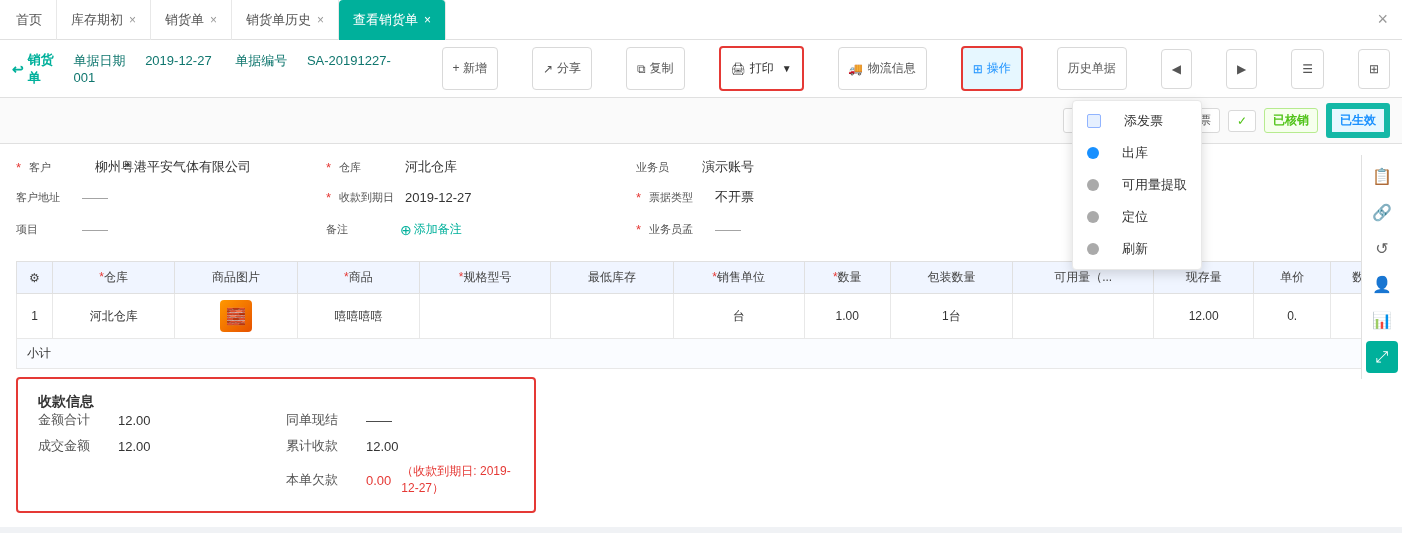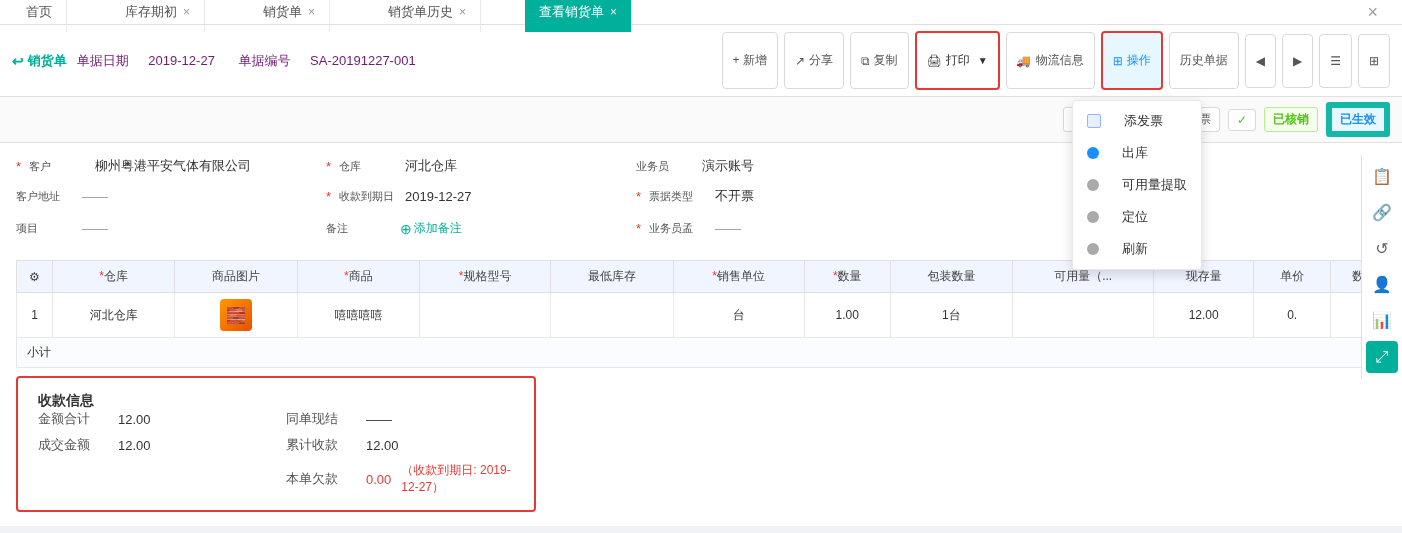--- a/index.html
+++ b/index.html
@@ -1,23 +1,22 @@
 <!DOCTYPE html>
 <html><head>
   <meta charset="utf-8">
   <style>
     * { box-sizing: border-box; margin: 0; padding: 0; }
     body { font-family: "Microsoft YaHei", "PingFang SC", sans-serif; font-size: 13px; background: #f0f2f5; color: #333; }
 
     
     .tab-bar {
       display: flex; align-items: center; background: #fff;
-      border-bottom: 1px solid #e0e0e0; height: 25px; padding: 0 12px;
+      border-bottom: 1px solid #e0e0e0; height: 40px; padding: 0 2px;
       position: relative;
-      gap: 44px;
     }
     .tab-item {
       display: flex; align-items: center; padding: 0 14px; height: 40px;
       cursor: pointer; font-size: 13px; color: #555; border-right: 1px solid #e8e8e8;
       white-space: nowrap;
     }
     .tab-item.active {
       background: #00b09b; color: #fff; border-radius: 4px 4px 0 0;
     }
     .tab-item .close-x {
@@ -34,29 +33,29 @@
       border-bottom: 1px solid #e0e0e0; padding: 6px 12px; gap: 6px;
       flex-wrap: wrap;
     }
     .doc-title-area {
       display: flex; align-items: center; gap: 10px; flex: 1;
     }
     .doc-label {
       color: #00b09b; font-weight: 600; font-size: 13px;
       display: flex; align-items: center; gap: 4px;
     }
-    .doc-meta { color: #701a75; font-size: 13px; }
+    .doc-meta { color: #0f766e; font-size: 13px; }
     .doc-meta span { margin-right: 16px; }
     .toolbar-actions {
       display: flex; align-items: center; gap: 6px;
     }
     .btn-toolbar {
-      display: flex; align-items: center; gap: 4px; padding: 19px 10px;
+      display: flex; align-items: center; gap: 4px; padding: 12px 10px;
       border: 1px solid #d9d9d9; border-radius: 4px; background: #fff;
-      cursor: pointer; font-size: 12px; color: #555; white-space: nowrap;
+      cursor: pointer; font-size: 12px; color: #555; white-space: nowrap; margin-left: 28px;
     }
     .btn-toolbar.active-tab {
       background: #e6f7ff; border-color: #1890ff; color: #1890ff;
     }
     .btn-print {
       background: #fff; border: 2px solid #e53935; color: #333;
     }
 
     
     .doc-toolbar2 {

